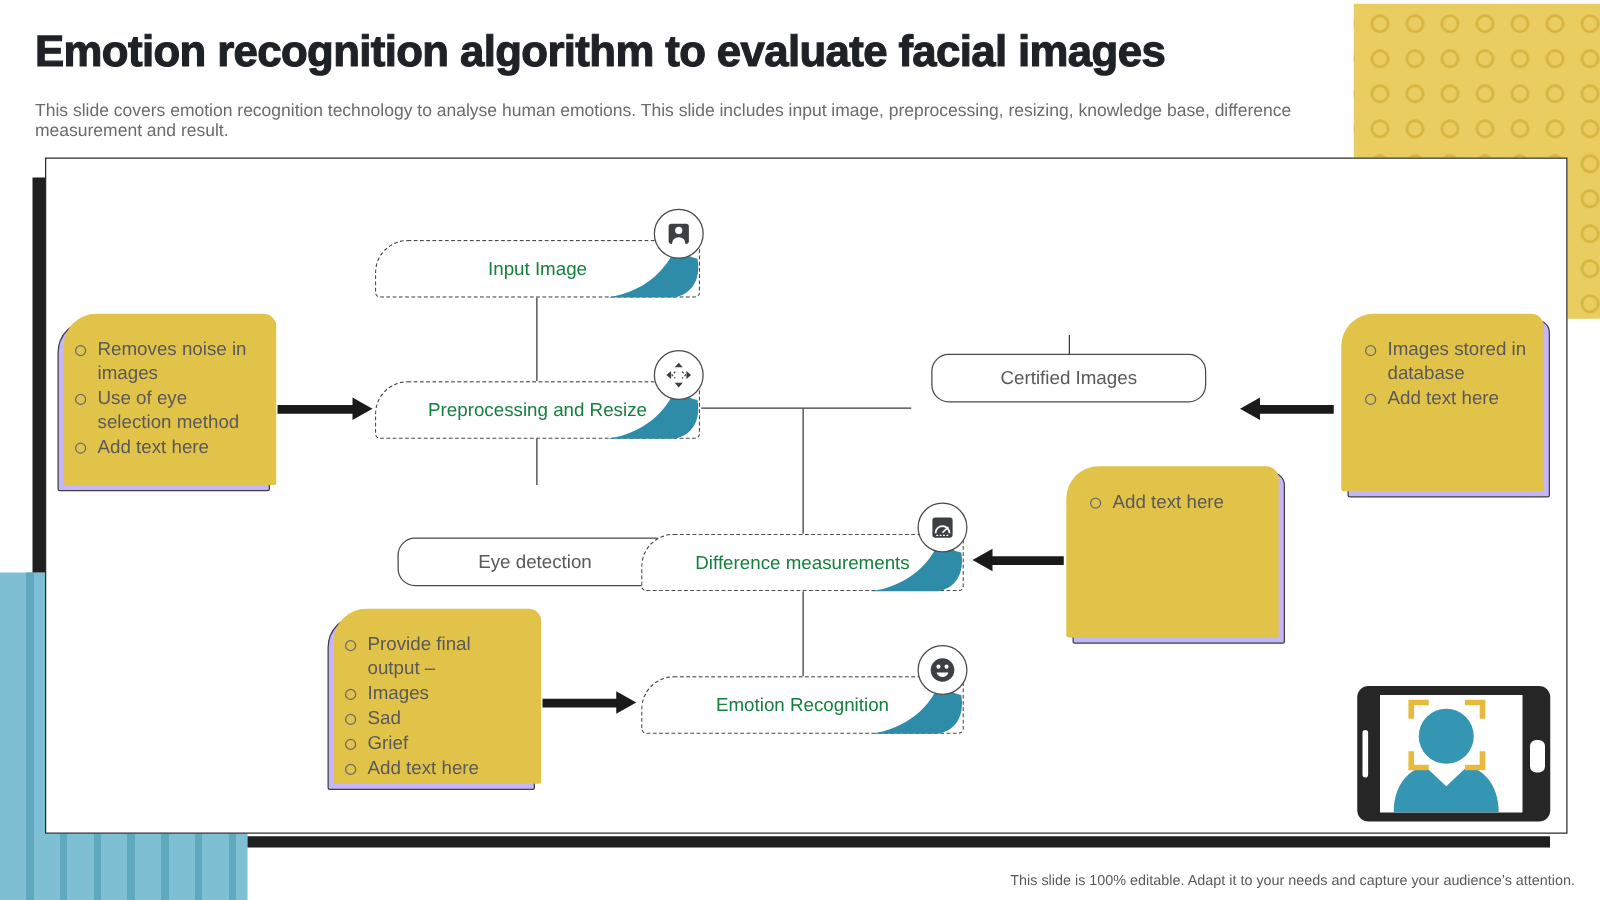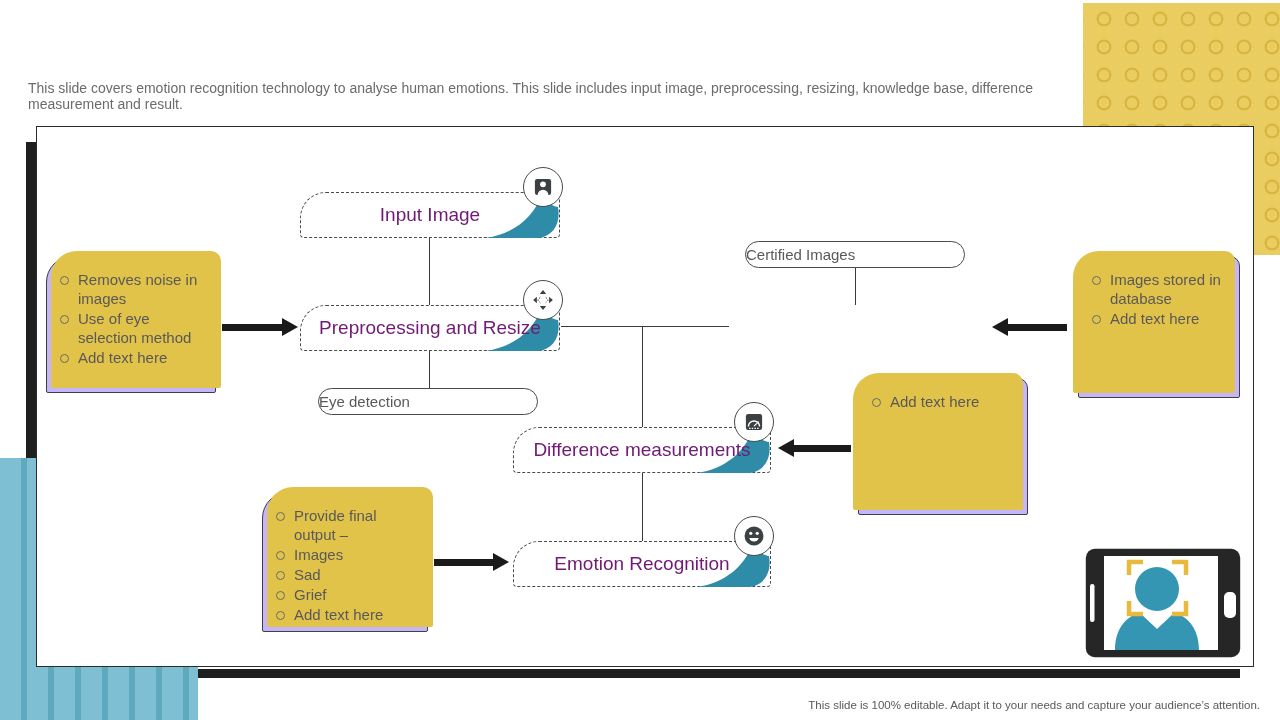--- a/index.html
+++ b/index.html
@@ -21,27 +21,27 @@
   .title{position:absolute;left:28px;top:22px;width:1180px;font-size:35px;font-weight:bold;
     letter-spacing:-0.5px;color:#1e2126;z-index:3;-webkit-text-stroke:0.9px #1e2126;}
   .subtitle{position:absolute;left:28px;top:80px;width:1010px;font-size:14px;color:#6b6b6b;z-index:3;}
   .footer{position:absolute;left:60px;top:699px;width:1200px;text-align:right;font-size:11.5px;
     color:#595959;z-index:3;}
 
   
   .fc{position:absolute;z-index:2;}
   .pbox{position:absolute;height:46px;box-sizing:border-box;border:1.6px dashed #4a4a4a;
     border-radius:26px 4px 4px 4px;background:#fff;display:flex;align-items:center;justify-content:center;z-index:2;}
-  .pbox-label{font-size:19px;color:#701a75;position:relative;z-index:2;}
+  .pbox-label{font-size:15px;color:#15803d;position:relative;z-index:2;}
   .curl{position:absolute;right:-5px;bottom:-2px;width:80px;height:48px;z-index:0;}
   .node-icon{position:absolute;top:-26px;right:-4px;width:40px;height:40px;border-radius:50%;
     background:#fff;border:1.5px solid #4a4a4a;box-sizing:border-box;display:flex;align-items:center;
     justify-content:center;z-index:3;}
-  .pill{position:absolute;height:27px;box-sizing:border-box;border:1.4px solid #4a4a4a;border-radius:14px;
-    background:#fff;display:flex;align-items:center;justify-content:flex-start;font-size:15px;color:#595959;z-index:2;}
+  .pill{position:absolute;height:39px;box-sizing:border-box;border:1.4px solid #4a4a4a;border-radius:14px;
+    background:#fff;display:flex;align-items:center;justify-content:center;font-size:15px;color:#595959;z-index:2;margin-top:42px;}
   .conn{position:absolute;background:#3a3a3a;z-index:1;}
 
   
   .arrow{position:absolute;height:7px;background:#1a1a1a;z-index:2;}
   .arrow-right::after{content:"";position:absolute;right:-15px;top:-6px;width:0;height:0;
     border-left:16px solid #1a1a1a;border-top:9.5px solid transparent;border-bottom:9.5px solid transparent;}
   .arrow-left::before{content:"";position:absolute;left:-15px;top:-6px;width:0;height:0;
     border-right:16px solid #1a1a1a;border-top:9.5px solid transparent;border-bottom:9.5px solid transparent;}
 
   
@@ -60,20 +60,21 @@
 <body>
 
 <div class="stage">
 
   <div class="yellow-panel"></div>
   <div class="stripes"></div>
   <div class="bar-left"></div>
   <div class="bar-bottom"></div>
   <div class="main-panel"></div>
 
+  <div class="title">Emotion recognition algorithm to evaluate facial images</div>
   <div class="subtitle">This slide covers emotion recognition technology to analyse human emotions. This slide includes input image, preprocessing, resizing, knowledge base, difference measurement and result.</div>
 
   <div class="conn" style="left:429px;top:238px;width:1.4px;height:67px"></div>
   <div class="conn" style="left:429px;top:351px;width:1.4px;height:37px"></div>
   <div class="conn" style="left:855px;top:268px;width:1.4px;height:37px"></div>
   <div class="conn" style="left:561px;top:326px;width:168px;height:1.4px"></div>
   <div class="conn" style="left:642px;top:327px;width:1.4px;height:100px"></div>
   <div class="conn" style="left:642px;top:473px;width:1.4px;height:68px"></div>
 
   <div class="arrow arrow-right" style="left:222px;top:324px;width:61px"></div>

